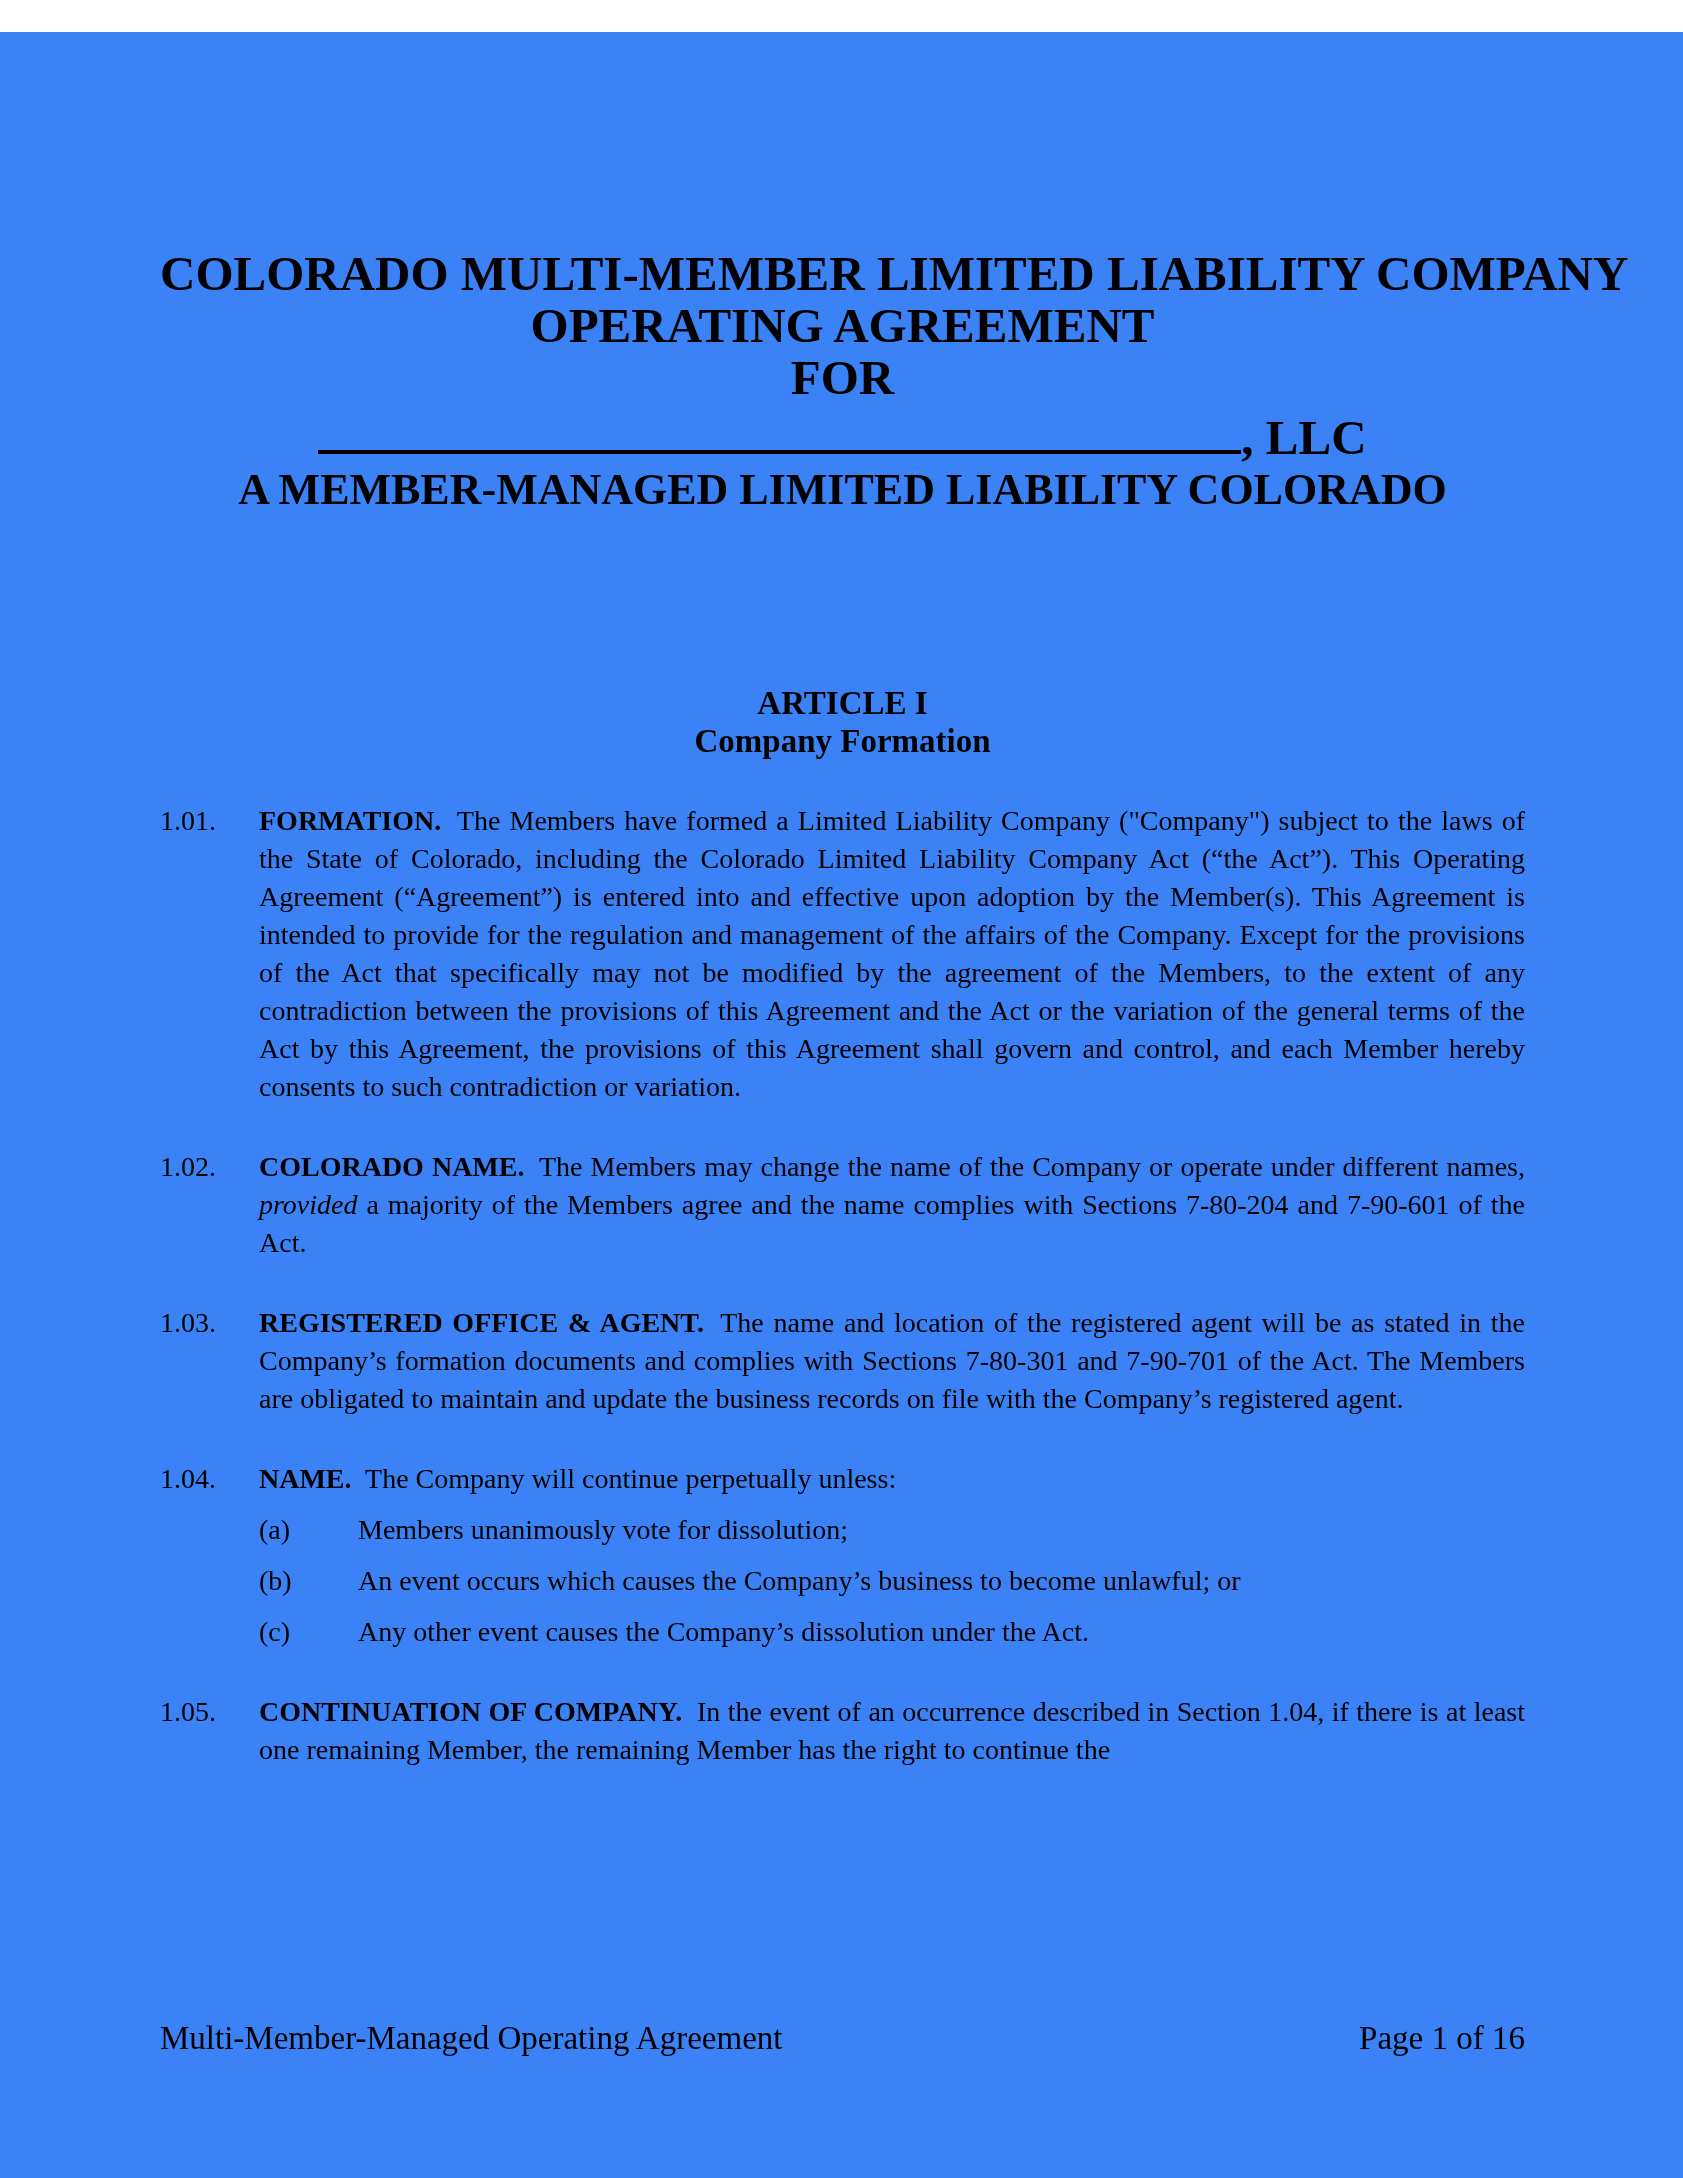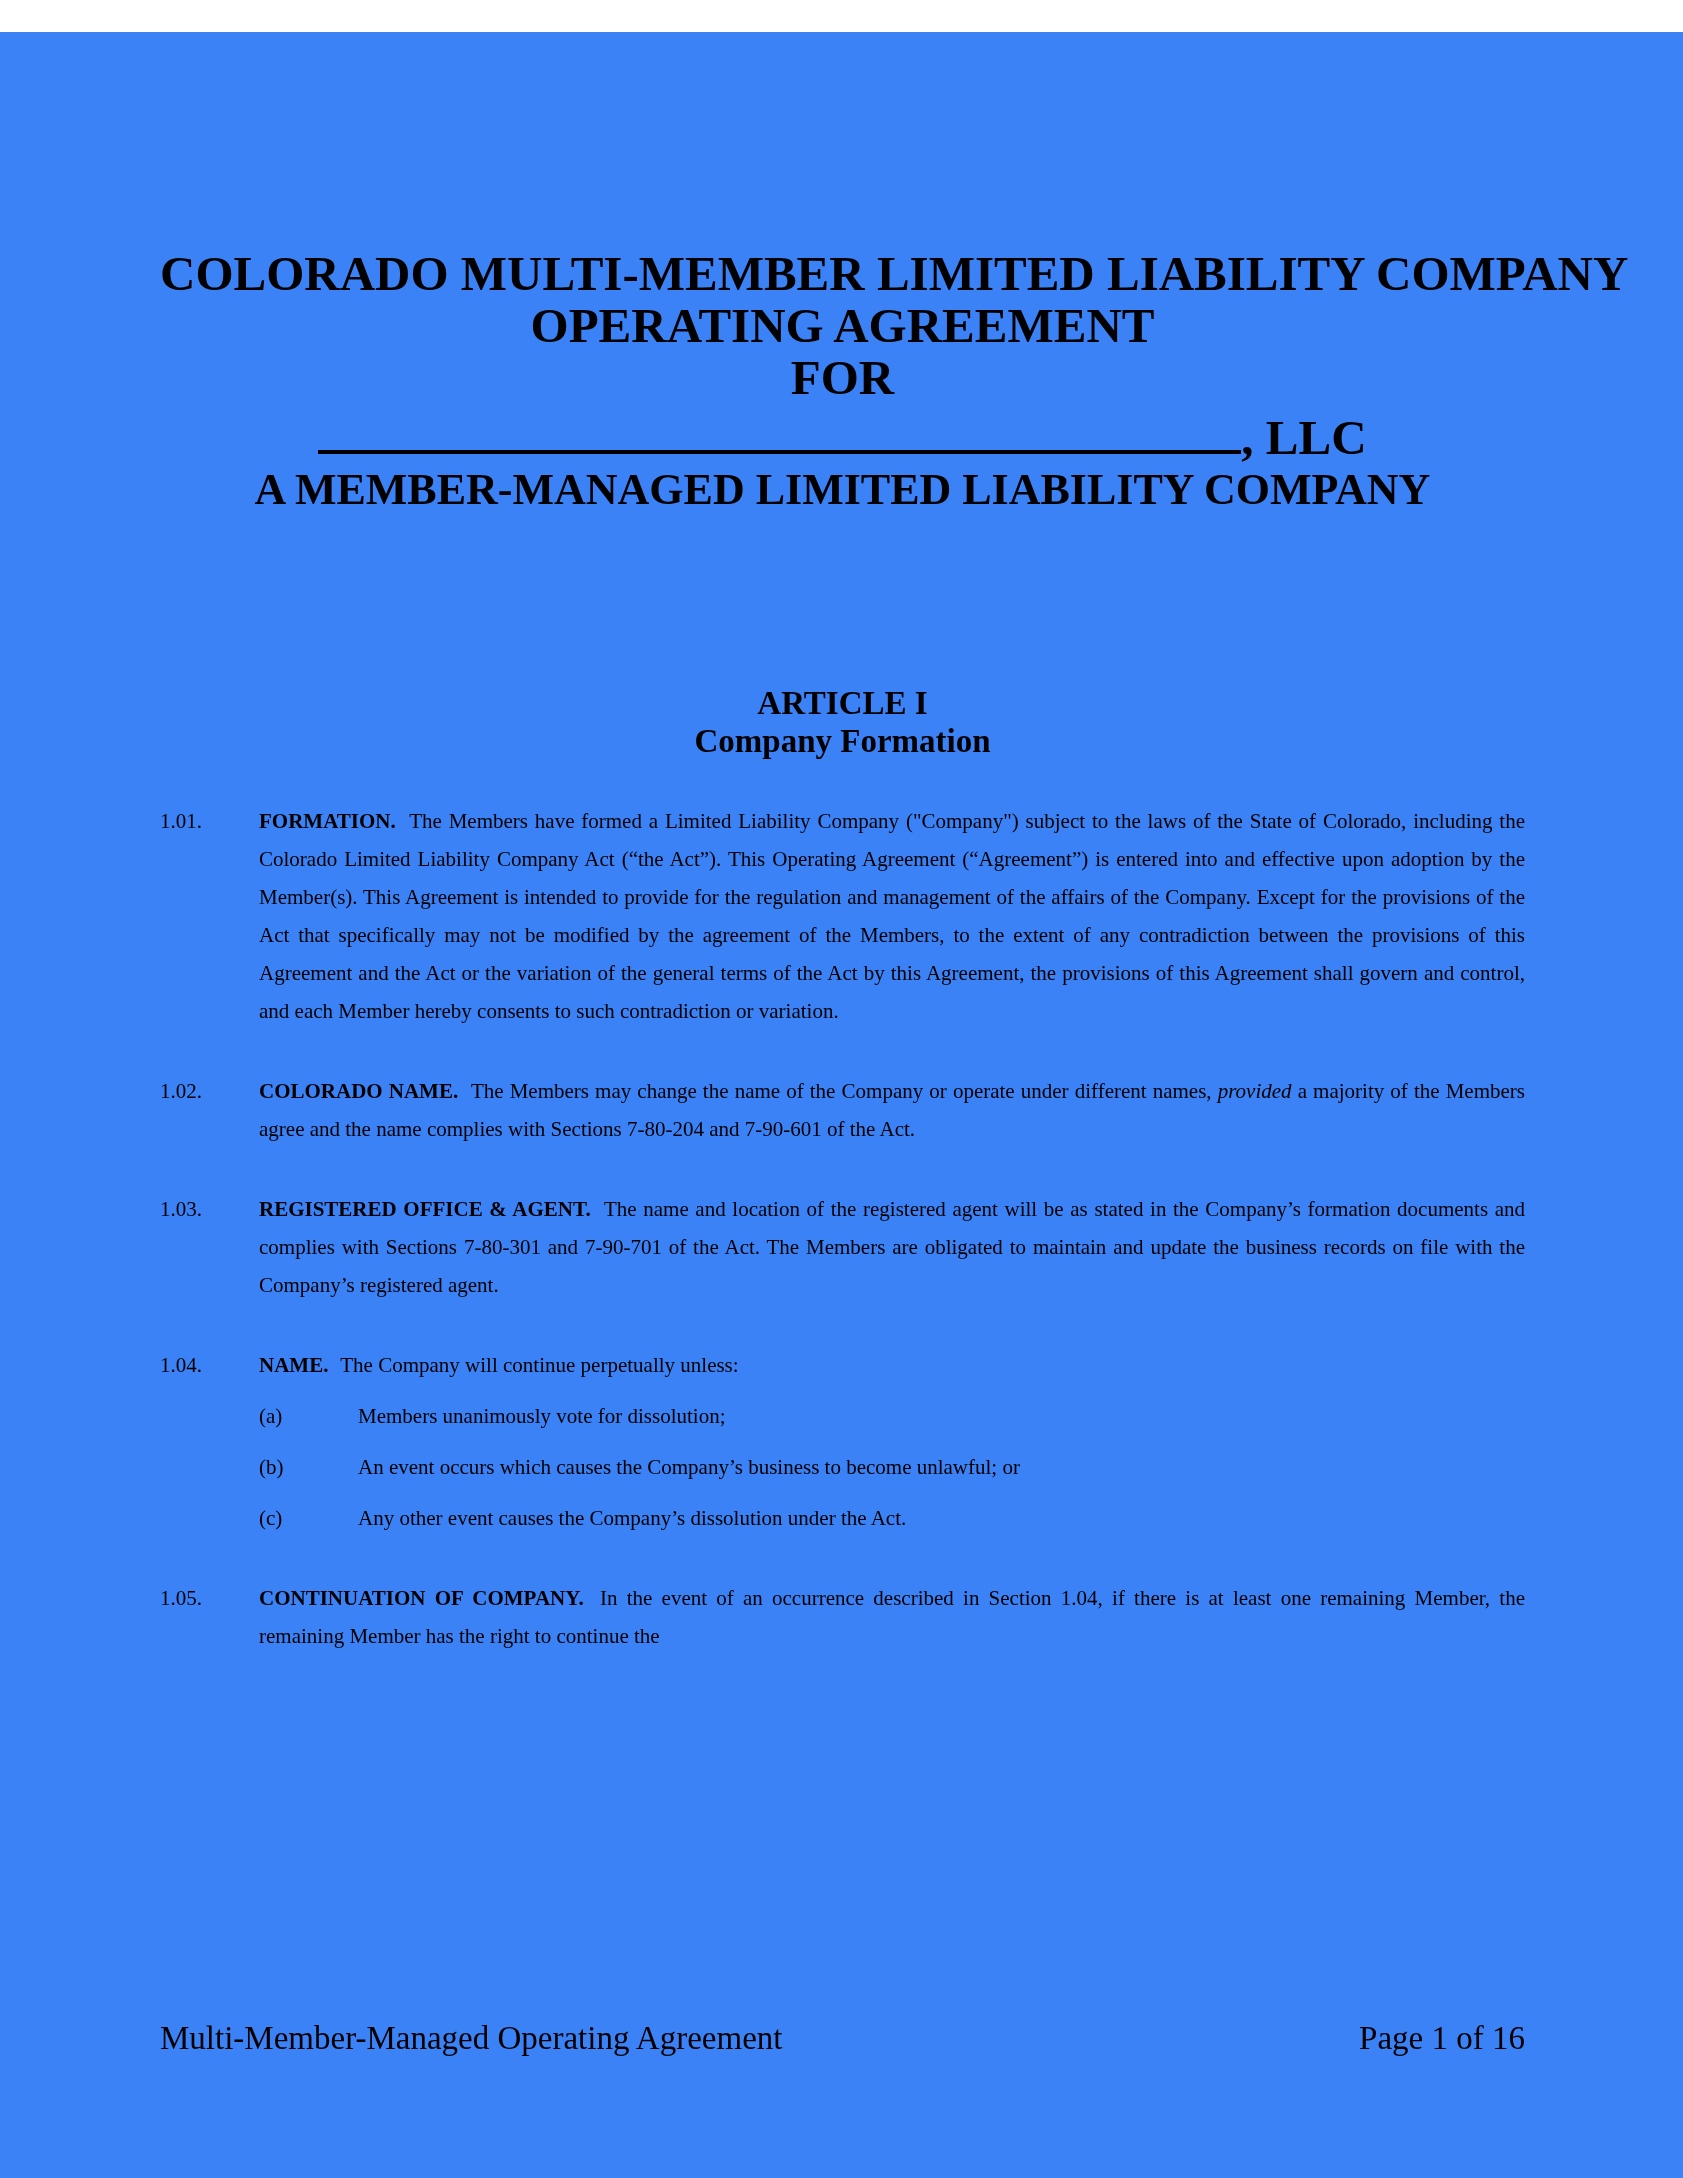--- a/index.html
+++ b/index.html
@@ -58,21 +58,21 @@
     font-size: 33px;
     line-height: 38px;
   }
   
   .sections {
     margin-top: 42px;
   }
   .section {
     position: relative;
     padding-left: 99px;
-    font-size: 21px;
+    font-size: 28px;
     line-height: 38px;
     text-align: justify;
     margin-bottom: 42px;
   }
   .sec-num {
     position: absolute;
     left: 0;
     top: 0;
   }
   .sec-head {
@@ -116,21 +116,21 @@
   <div class="content">
 
     <div class="title-block">
       <div class="title-line">COLORADO MULTI-MEMBER LIMITED LIABILITY COMPANY</div>
       <div class="title-line">OPERATING AGREEMENT</div>
       <div class="title-line">FOR</div>
       <div class="company-line">
         <span class="company-blank"></span>
           <span>, LLC</span>
       </div>
-      <div class="subtitle-line">A MEMBER-MANAGED LIMITED LIABILITY COMPANY</div>
+      <div class="subtitle-line">A MEMBER-MANAGED LIMITED LIABILITY COLORADO</div>
     </div>
 
     <div class="article-head">
       <div>ARTICLE I</div>
       <div>Company Formation</div>
     </div>
 
     <div class="sections">
 
       <div class="section">

